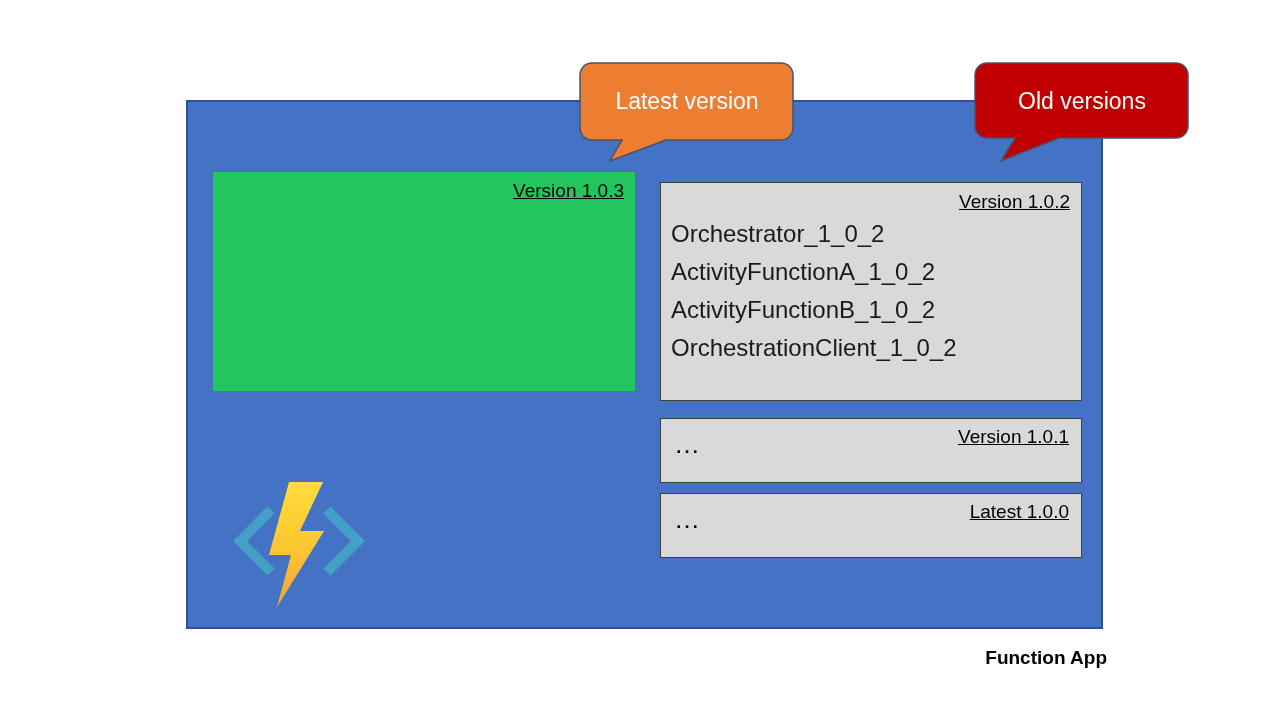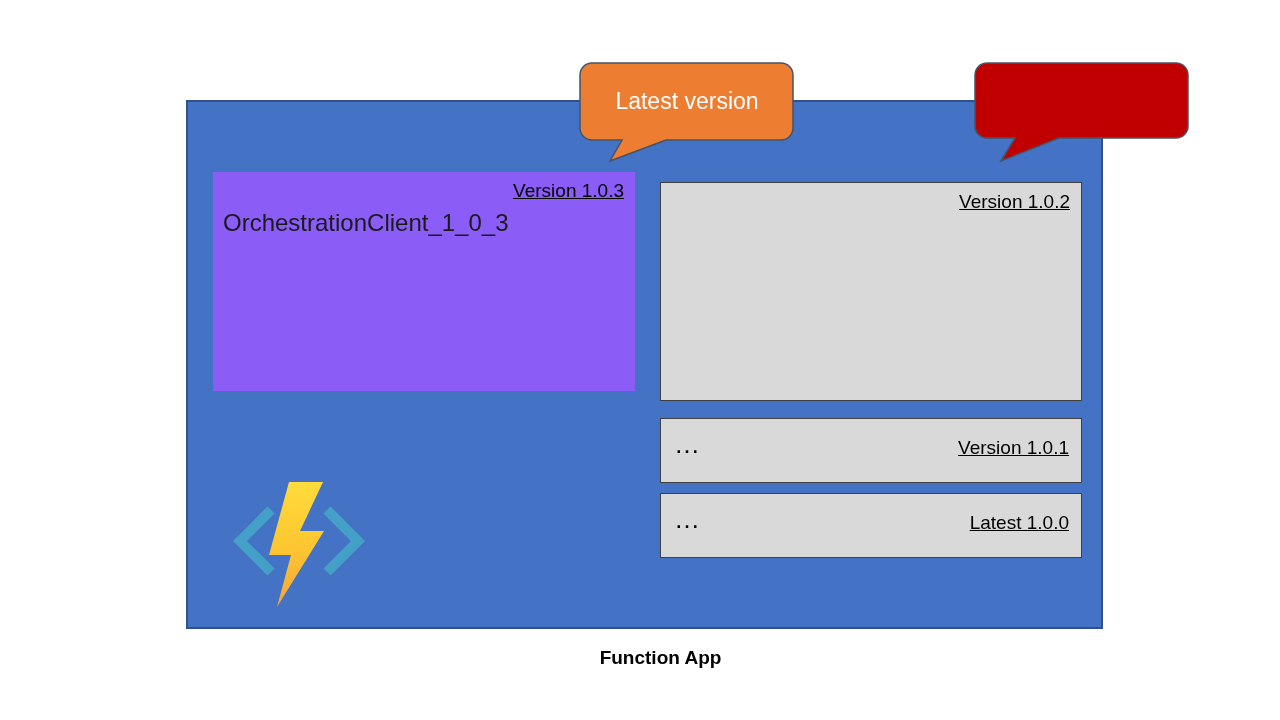--- a/index.html
+++ b/index.html
@@ -20,40 +20,40 @@
     top: 100px;
     width: 917px;
     height: 529px;
     background: #4472C4;
     border: 2px solid #2F528F;
     box-sizing: border-box;
   }
 
   .caption {
     position: absolute;
-    left: 202px;
+    left: 190px;
     top: 647px;
     width: 917px;
-    text-align: center;
+    text-align: right;
     font-size: 19px;
     font-weight: bold;
     color: #000000;
   }
 
   
   .vbox {
     position: absolute;
     box-sizing: border-box;
   }
   .vbox.latest {
     left: 213px;
     top: 172px;
     width: 422px;
     height: 219px;
-    background: #8b5cf6;
+    background: #22c55e;
   }
   .vbox.gray {
     background: #D9D9D9;
     border: 1.5px solid #404040;
   }
   .vbox.v102 {
     left: 660px;
     top: 182px;
     width: 422px;
     height: 219px;
@@ -73,21 +73,21 @@
 
   .vlabel {
     position: absolute;
     top: 8px;
     right: 11px;
     font-size: 19px;
     color: #000000;
     text-decoration: underline;
   }
   .vbox.small .vlabel {
-    top: 18px;
+    top: 7px;
     right: 12px;
   }
 
   .fn-list {
     position: absolute;
     left: 10px;
     top: 32px;
     right: 8px;
   }
   .fn-line {
@@ -141,26 +141,31 @@
   }
 </style>
 </head>
 <body>
 
 <div class="app-rect"></div>
 
 <div class="vbox latest">
   <div class="vlabel">Version 1.0.3</div>
   <div class="fn-list">
-    <div class="fn-line">OrchestrationClient_1_0_3</div>
   </div>
 </div>
 
 <div class="vbox gray v102">
   <div class="vlabel">Version 1.0.2</div>
+  <div class="fn-list">
+    <div class="fn-line">Orchestrator_1_0_2</div>
+    <div class="fn-line">ActivityFunctionA_1_0_2</div>
+    <div class="fn-line">ActivityFunctionB_1_0_2</div>
+    <div class="fn-line">OrchestrationClient_1_0_2</div>
+  </div>
 </div>
 
 <div class="vbox gray small v101">
   <div class="vlabel">Version 1.0.1</div>
   <div class="ellipsis">…</div>
 </div>
 
 <div class="vbox gray small v100">
   <div class="vlabel">Latest 1.0.0</div>
   <div class="ellipsis">…</div>
@@ -170,20 +175,21 @@
   <svg width="216" height="102" viewBox="0 0 216 102">
     <path d="M 13 1 H 202 A 12 12 0 0 1 214 13 V 66 A 12 12 0 0 1 202 78 H 87 L 31 99 L 43 78 H 13 A 12 12 0 0 1 1 66 V 13 A 12 12 0 0 1 13 1 Z" fill="#ED7D31"></path>
   </svg>
   <div class="callout-label">Latest version</div>
 </div>
 
 <div class="callout old-callout">
   <svg width="216" height="102" viewBox="0 0 216 102">
     <path d="M 13 1 H 202 A 12 12 0 0 1 214 13 V 64 A 12 12 0 0 1 202 76 H 85 L 27 99 L 41 76 H 13 A 12 12 0 0 1 1 64 V 13 A 12 12 0 0 1 13 1 Z" fill="#C00000"></path>
   </svg>
+  <div class="callout-label">Old versions</div>
 </div>
 
 <svg class="logo" viewBox="0 0 132 136">
   <defs>
     <linearGradient id="boltGrad" x1="0" y1="0" x2="0" y2="1">
       <stop offset="0" stop-color="#FFDC3C"></stop>
       <stop offset="0.55" stop-color="#FDC530"></stop>
       <stop offset="1" stop-color="#F2A33C"></stop>
     </linearGradient>
   </defs>

